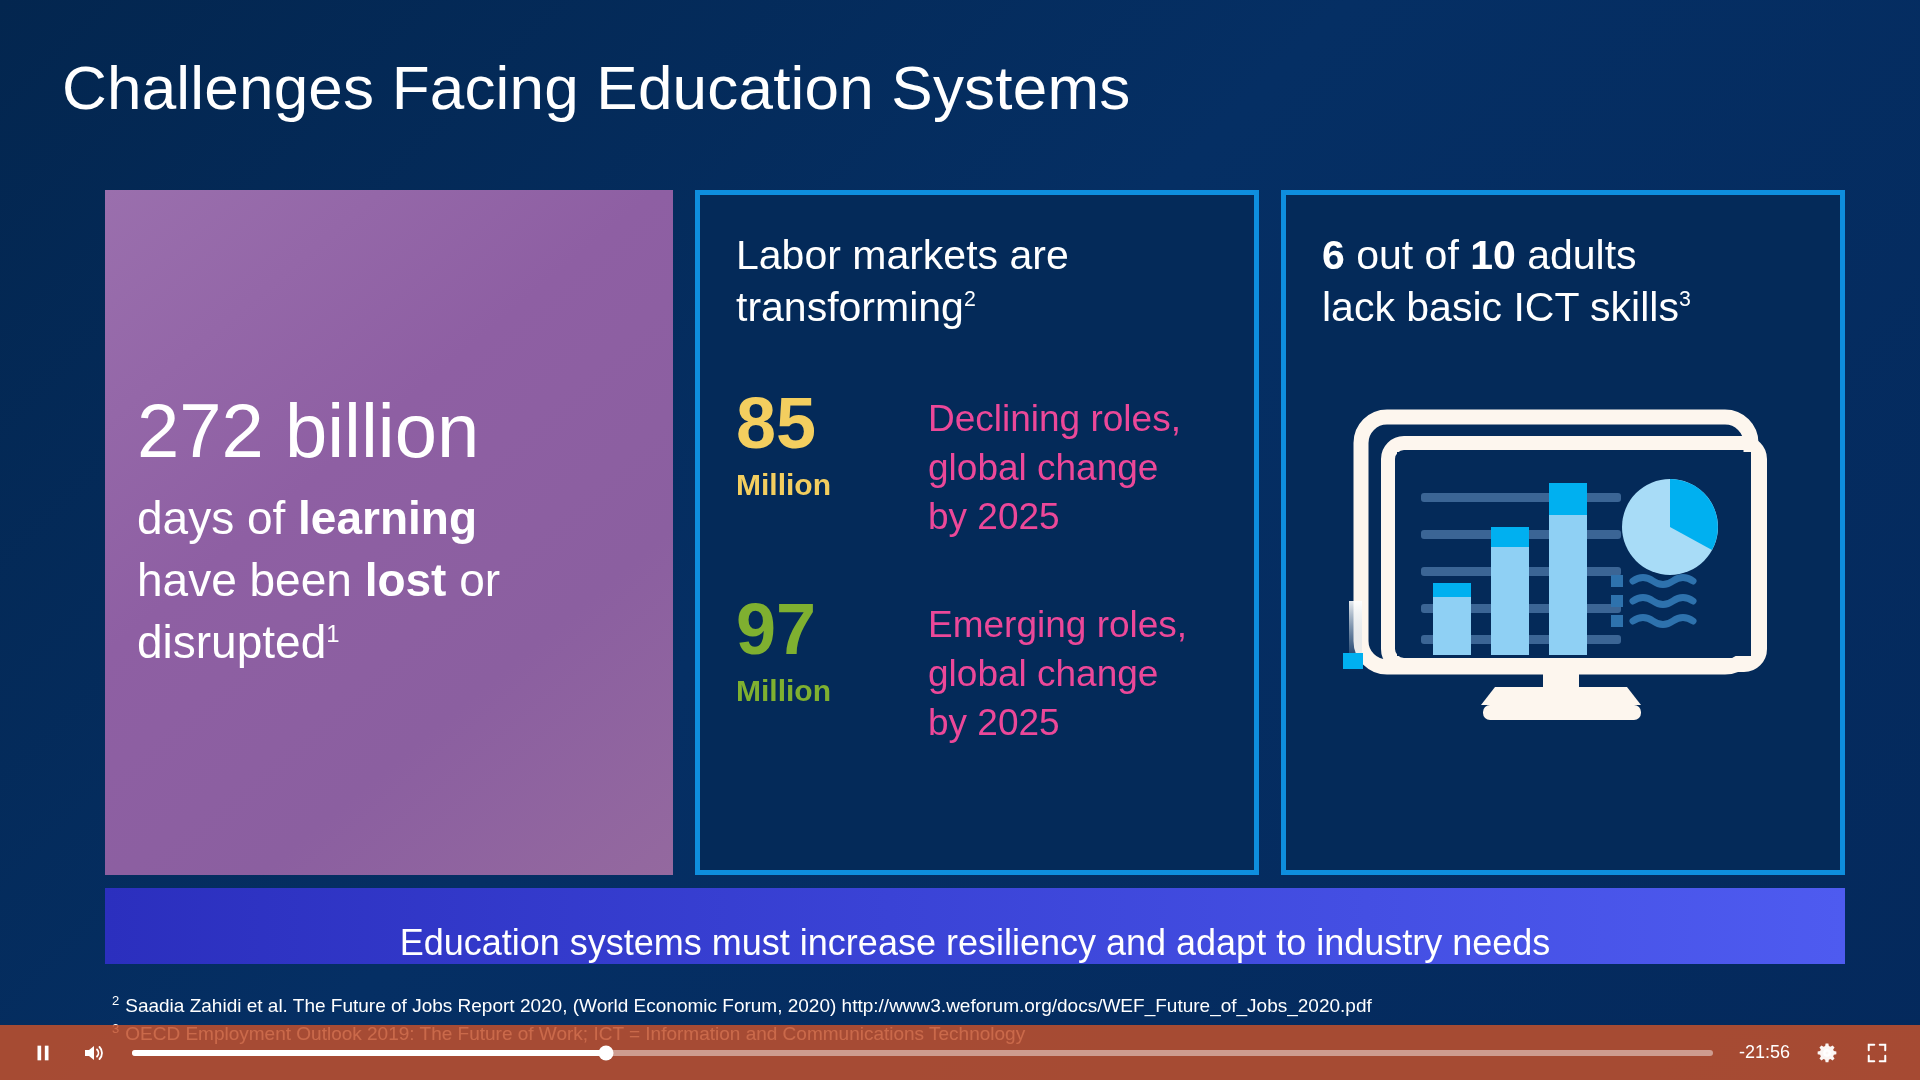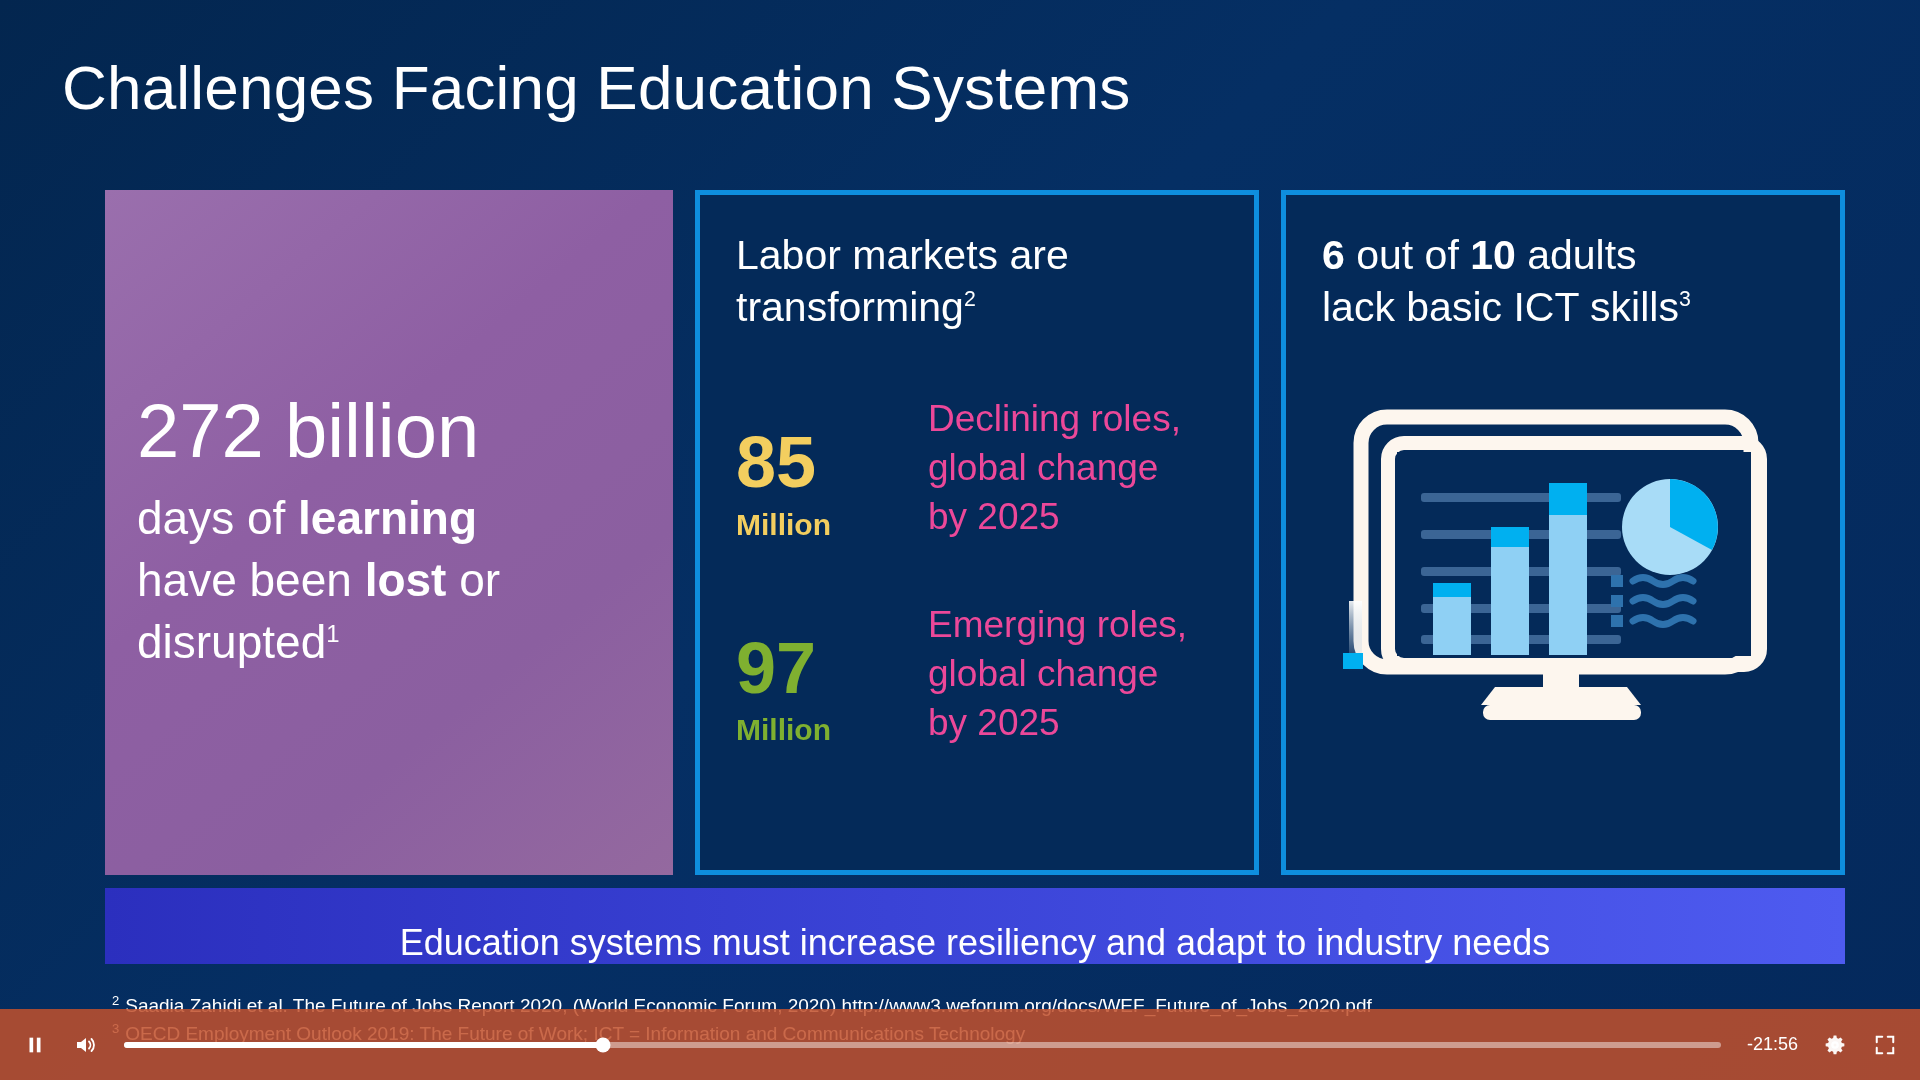--- a/index.html
+++ b/index.html
@@ -75,21 +75,21 @@
     font-weight: 300;
     color: #ffffff;
     line-height: 1.28;
   }
   .card-head b { font-weight: 700; }
 
   
   .stat-rows { margin-top: 54px; }
   .stat-row {
     display: flex;
-    align-items: flex-end;
+    align-items: flex-start;
     margin-bottom: 52px;
   }
   .stat-num-wrap { width: 192px; flex: 0 0 192px; }
   .stat-num {
     font-size: 72px;
     font-weight: 700;
     line-height: 0.98;
   }
   .stat-unit {
     font-size: 30px;
@@ -146,25 +146,25 @@
   .footnote .fn-sup {
     font-size: 13px;
     vertical-align: super;
     margin-right: 6px;
   }
 
   
   #player {
     position: absolute;
     left: 0; bottom: 0;
-    width: 1920px; height: 71px;
+    width: 1920px; height: 55px;
     background: rgba(193, 80, 44, 0.86);
     display: flex;
     align-items: center;
-    padding: 0 18px;
+    padding: 0 26px;
     gap: 16px;
   }
   .pl-btn {
     width: 34px; height: 34px;
     display: flex; align-items: center; justify-content: center;
     flex: 0 0 auto;
   }
   #scrub-track {
     flex: 1;
     height: 6px;

